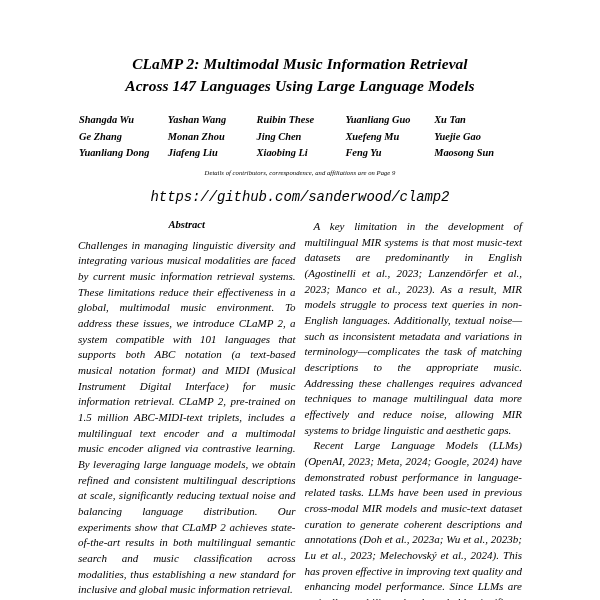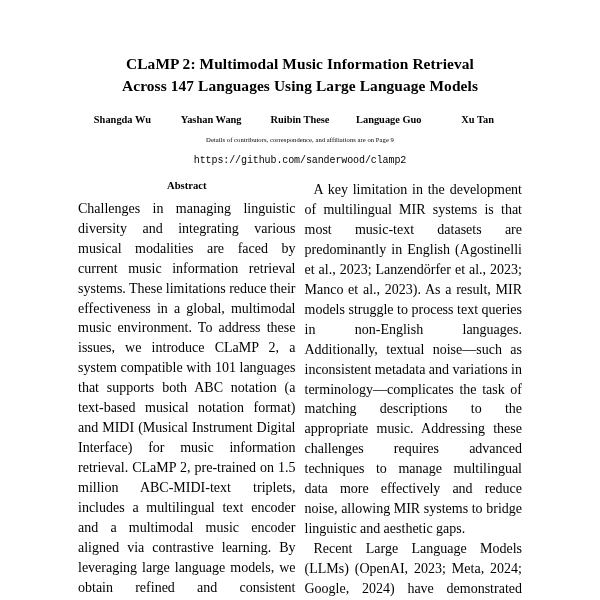--- a/index.html
+++ b/index.html
@@ -15,20 +15,21 @@
     color: #000000;
     -webkit-font-smoothing: antialiased;
   }
 
   .page {
     width: 600px;
     height: 468px;
     box-sizing: border-box;
     padding: 0 78px;
     position: relative;
+    font-style: italic;
   }
 
   
   .title {
     text-align: center;
     font-weight: bold;
     font-size: 15.4px;
     line-height: 1.42;
     letter-spacing: 0.1px;
     margin: 0;
@@ -37,40 +38,40 @@
   .title-line { display: block; }
 
   
   .authors {
     margin-top: 15px;
     width: 100%;
     border-collapse: collapse;
     table-layout: fixed;
   }
   .authors td {
-    text-align: center;
+    text-align: left;
     font-weight: bold;
     font-size: 10.4px;
     line-height: 1.62;
     padding: 0 1px;
     white-space: nowrap;
   }
 
   
   .footnote {
     text-align: center;
     font-size: 6.6px;
     line-height: 1.3;
     margin-top: 7px;
     letter-spacing: 0.05px;
   }
   .url {
     text-align: center;
     font-family: "Liberation Mono", "DejaVu Sans Mono", monospace;
-    font-size: 10px;
+    font-size: 14px;
     margin-top: 11px;
     letter-spacing: -0.1px;
   }
 
   
   .columns {
     display: flex;
     margin-top: 14px;
     gap: 9px;
   }
@@ -89,21 +90,21 @@
   .section-head.numbered {
     display: flex;
     gap: 10px;
     margin-top: 13px;
     margin-bottom: 5px;
   }
   .section-num { flex: none; }
 
   p.body {
     margin: 0;
-    font-size: 14px;
+    font-size: 11px;
     line-height: 1.425;
     text-align: justify;
     text-justify: inter-word;
     hyphens: manual;
     word-spacing: -0.1px;
   }
   p.body + p.body { text-indent: 9px; margin-top: 0; }
   .col.right p.body:first-child { text-indent: 9px; }
 </style>
 </head>
@@ -115,22 +116,36 @@
     <span class="title-line">CLaMP 2: Multimodal Music Information Retrieval</span>
     <span class="title-line">Across 147 Languages Using Large Language Models</span>
   </h1>
 
   <table class="authors">
     <tbody>
       <tr>
         <td>Shangda Wu</td>
         <td>Yashan Wang</td>
         <td>Ruibin These</td>
-        <td>Language Guo</td>
+        <td>Yuanliang Guo</td>
         <td>Xu Tan</td>
+      </tr>
+      <tr>
+        <td>Ge Zhang</td>
+        <td>Monan Zhou</td>
+        <td>Jing Chen</td>
+        <td>Xuefeng Mu</td>
+        <td>Yuejie Gao</td>
+      </tr>
+      <tr>
+        <td>Yuanliang Dong</td>
+        <td>Jiafeng Liu</td>
+        <td>Xiaobing Li</td>
+        <td>Feng Yu</td>
+        <td>Maosong Sun</td>
       </tr>
     </tbody>
   </table>
 
   <div class="footnote">Details of contributors, correspondence, and affiliations are on Page 9</div>
 
   <div class="url">https://github.com/sanderwood/clamp2</div>
 
   <div class="columns">
 

